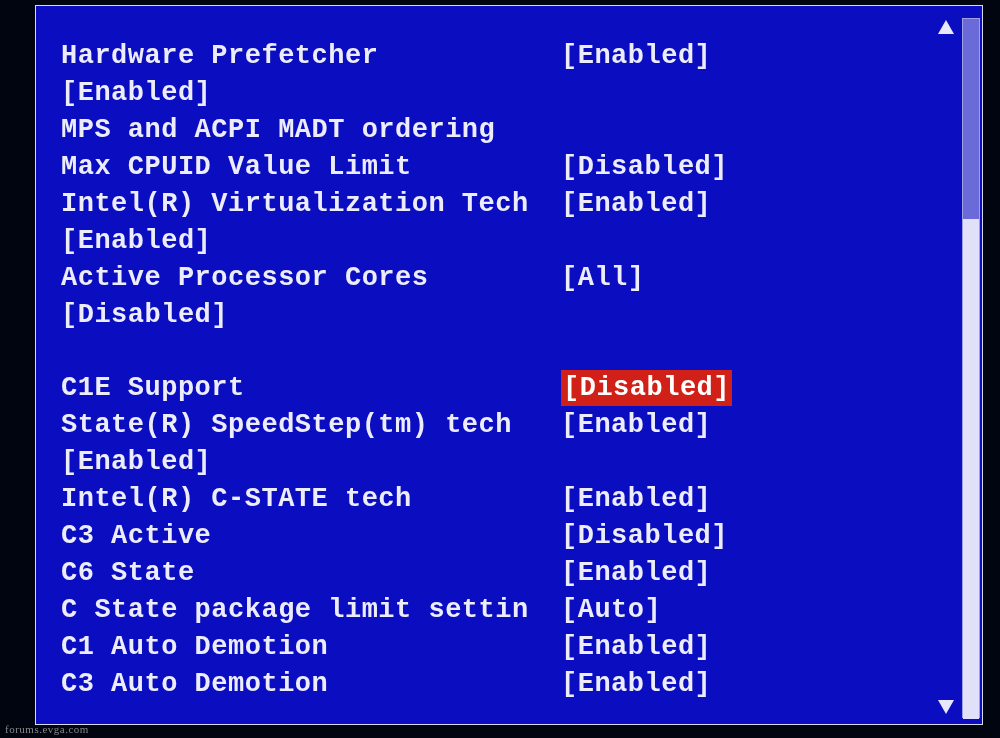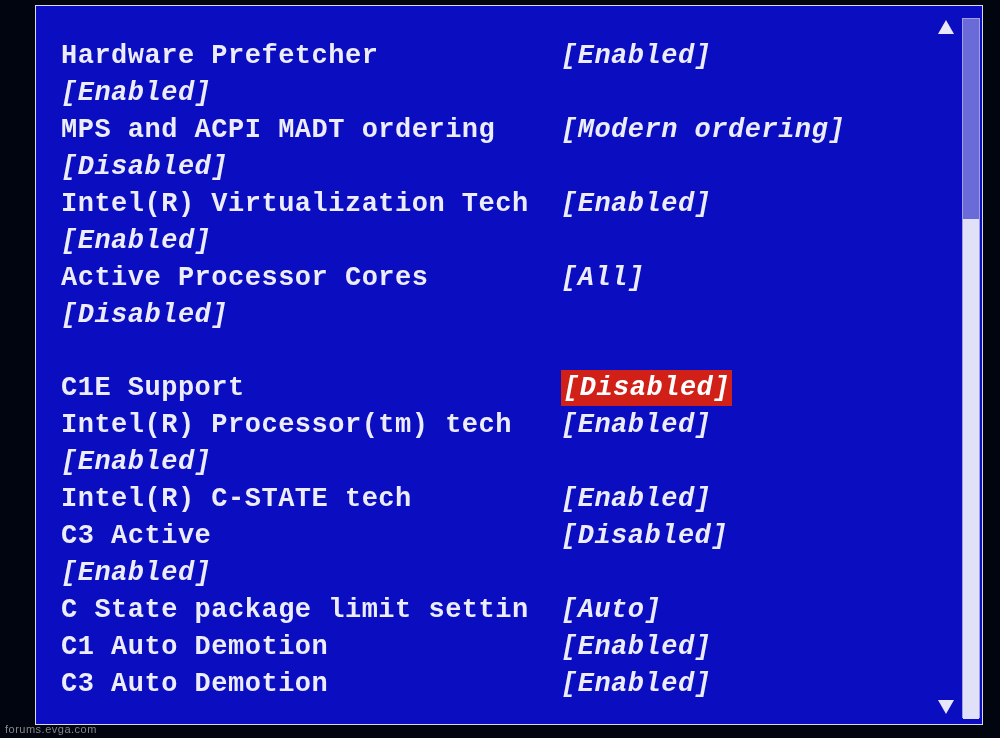--- a/index.html
+++ b/index.html
@@ -40,21 +40,20 @@
       height: 36px;
       line-height: 36px;
       margin-bottom: 1px;
     }
     .bios-label {
       width: 500px;
       white-space: nowrap;
     }
     .bios-value {
       white-space: nowrap;
-      font-style: italic;
     }
     .bios-value.selected {
       background: #d02018;
       color: #fff;
       padding: 0 2px;
     }
     .bios-spacer {
       height: 36px;
     }
     .scrollbar {
@@ -91,44 +90,44 @@
       width: 0;
       height: 0;
       border-left: 8px solid transparent;
       border-right: 8px solid transparent;
       border-top: 14px solid #e8e8fa;
     }
     .watermark {
       position: absolute;
       left: 5px;
       bottom: 3px;
-      font-family: Liberation Sans, sans-serif;
+      font-family: Liberation Serif, serif;
       font-size: 11px;
       color: #888;
       letter-spacing: 0.5px;
     }
   </style>
 </head>
 <body>
 
 <div class="bios-frame">
   <div class="bios-content">
 
     <div class="bios-row">
       <span class="bios-label">Hardware Prefetcher</span>
       <span class="bios-value">[Enabled]</span>
     </div>
     <div class="bios-row">
       <span class="bios-value">[Enabled]</span>
     </div>
     <div class="bios-row">
       <span class="bios-label">MPS and ACPI MADT ordering</span>
-      <span class="bios-value">[Modern ordering]</span>
     </div>
     <div class="bios-row">
+      <span class="bios-label">Max CPUID Value Limit</span>
       <span class="bios-value">[Disabled]</span>
     </div>
     <div class="bios-row">
       <span class="bios-label">Intel(R) Virtualization Tech</span>
       <span class="bios-value">[Enabled]</span>
     </div>
     <div class="bios-row">
       <span class="bios-value">[Enabled]</span>
     </div>
     <div class="bios-row">
@@ -139,35 +138,36 @@
       <span class="bios-value">[Disabled]</span>
     </div>
 
     <div class="bios-spacer"></div>
 
     <div class="bios-row">
       <span class="bios-label">C1E Support</span>
       <span class="bios-value selected">[Disabled]</span>
     </div>
     <div class="bios-row">
-      <span class="bios-label">Intel(R) Processor(tm) tech</span>
+      <span class="bios-label">State(R) SpeedStep(tm) tech</span>
       <span class="bios-value">[Enabled]</span>
     </div>
     <div class="bios-row">
       <span class="bios-value">[Enabled]</span>
     </div>
     <div class="bios-row">
       <span class="bios-label">Intel(R) C-STATE tech</span>
       <span class="bios-value">[Enabled]</span>
     </div>
     <div class="bios-row">
       <span class="bios-label">C3 Active</span>
       <span class="bios-value">[Disabled]</span>
     </div>
     <div class="bios-row">
+      <span class="bios-label">C6 State</span>
       <span class="bios-value">[Enabled]</span>
     </div>
     <div class="bios-row">
       <span class="bios-label">C State package limit settin</span>
       <span class="bios-value">[Auto]</span>
     </div>
     <div class="bios-row">
       <span class="bios-label">C1 Auto Demotion</span>
       <span class="bios-value">[Enabled]</span>
     </div>

